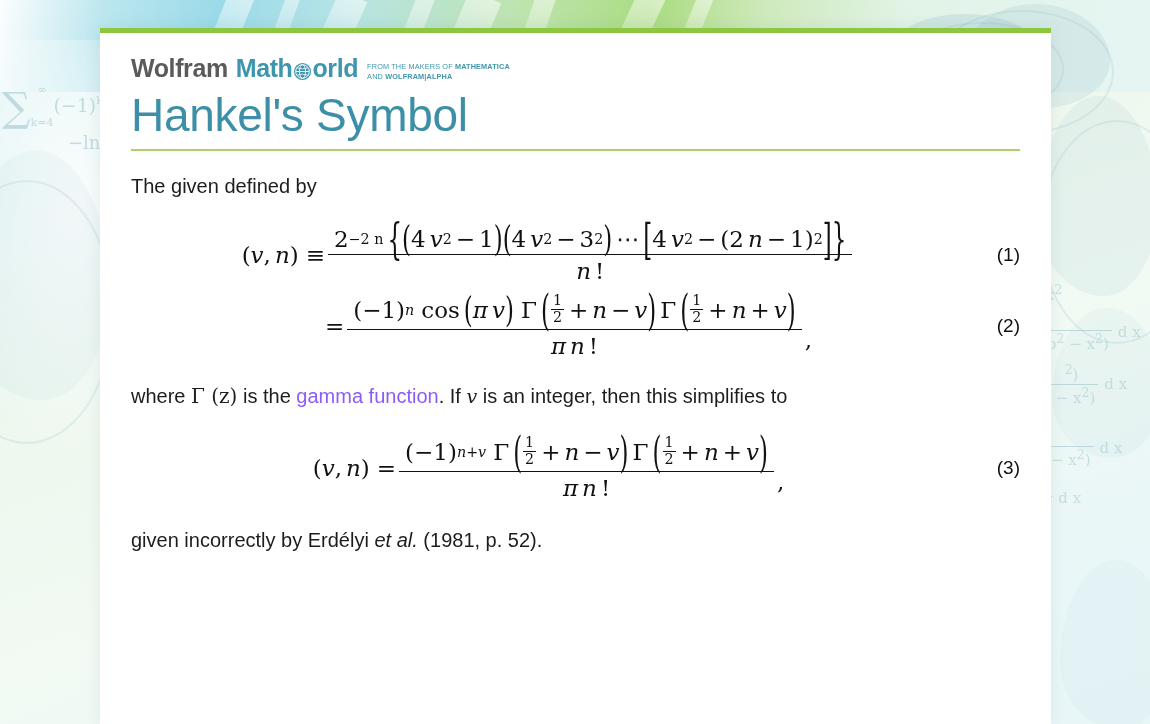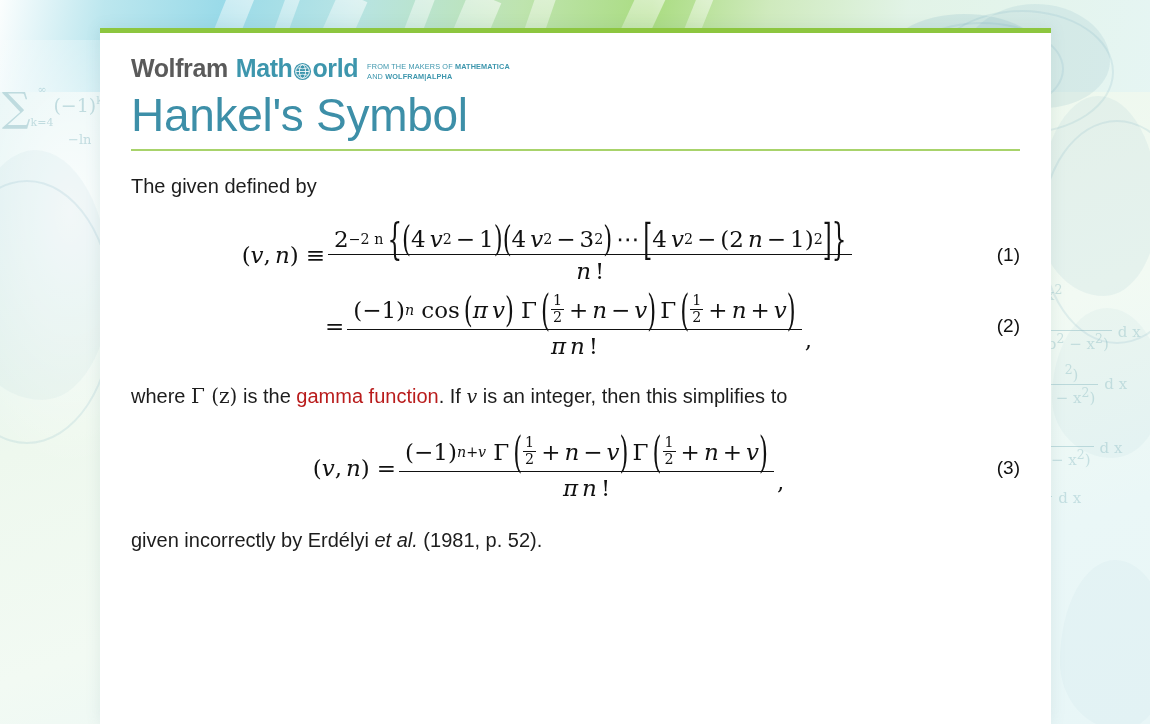--- a/index.html
+++ b/index.html
@@ -183,21 +183,21 @@
   }
 
   
   .body-text {
     font-size: 20px;
     line-height: 27px;
     color: #1d1d1d;
     margin: 0;
   }
   .body-text a {
-    color: #b91c1c;
+    color: #8b5cf6;
     text-decoration: none;
   }
   .mathvar {
     font-family: "DejaVu Serif", serif;
     font-style: italic;
     font-size: 19px;
   }
   .mathsym {
     font-family: "DejaVu Serif", serif;
     font-style: normal;
@@ -323,21 +323,21 @@
   <div class="bg-arc" style="left:1040px;top:120px;width:150px;height:220px;"></div>
   <div class="bg-blob" style="left:1052px;top:308px;width:110px;height:150px;opacity:0.35;"></div>
   <div class="bg-blob" style="left:1060px;top:560px;width:110px;height:170px;opacity:0.3;"></div>
 
   <div class="bg-blob" style="left:-40px;top:150px;width:150px;height:250px;opacity:0.35;"></div>
   <div class="bg-arc" style="left:-60px;top:180px;width:170px;height:260px;"></div>
 
   <div class="bg-formula left" style="top:84px;">
     <span class="bg-f-sum">∑</span><span class="sub-lim"><span style="display:block">∞</span><span style="display:block;margin-top:20px">k=4</span></span><span>(−1)</span><sup style="font-size:11px">k−1</sup>
   </div>
-  <div class="bg-formula left" style="top:132px;left:68px;font-size:13px;">−ln</div>
+  <div class="bg-formula left" style="top:132px;left:68px;font-size:18px;">−ln</div>
 
   <div class="bg-formula right" style="top:282px;left:1046px;">x<sup>2</sup></div>
   <div class="bg-formula right" style="top:312px;left:1038px;">
     <span class="frac-bg"><span class="num">&nbsp;</span><span class="den">(b<sup>2</sup> − x<sup>2</sup>)</span></span><span style="margin-left:6px">d x</span>
   </div>
   <div class="bg-formula right" style="top:362px;left:1040px;">
     <span class="frac-bg"><span class="num">&nbsp;<sup>2</sup>)</span><span class="den"><sup>2</sup> − x<sup>2</sup>)</span></span><span style="margin-left:6px">d x</span>
   </div>
   <div class="bg-formula right" style="top:428px;left:1048px;">
     <span class="frac-bg"><span class="num">&nbsp;</span><span class="den">− x<sup>2</sup>)</span></span><span style="margin-left:6px">d x</span>

